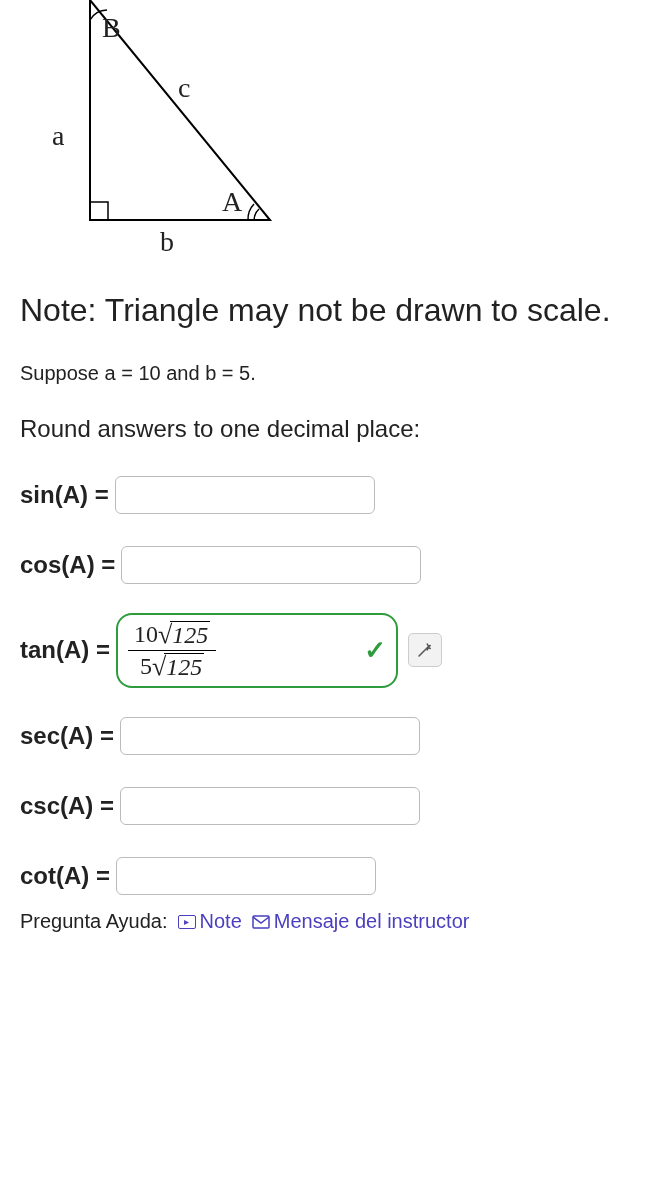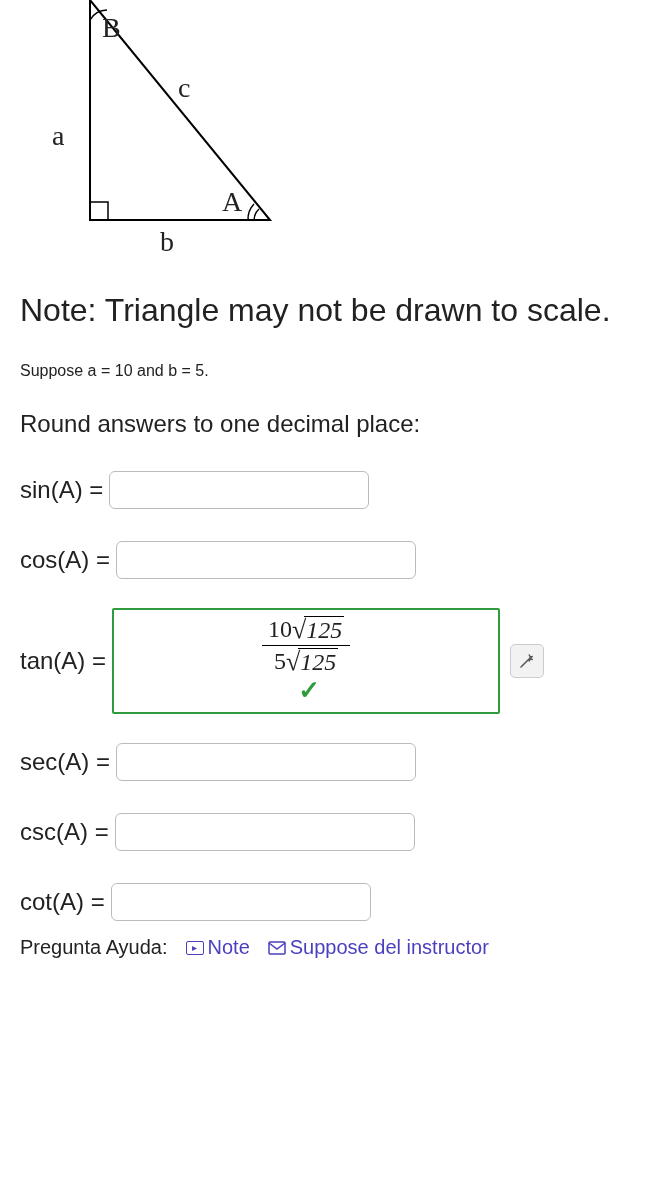--- a/index.html
+++ b/index.html
@@ -15,53 +15,53 @@
   .triangle-wrap {
     position: relative;
     width: 280px;
     height: 260px;
     margin-left: -10px;
     margin-bottom: 30px;
   }
   .triangle-svg { position:absolute; top:0; left:0; }
   .tri-label { position:absolute; font-family: 'Times New Roman', serif; font-size: 28px; }
   .note { font-size: 32px; margin: 10px 0 30px 0; line-height:1.3; }
-  .suppose { font-size: 16px; margin: 0 0 30px 0; }
+  .suppose { font-size: 20px; margin: 0 0 30px 0; }
   .round { font-size: 24px; margin: 5px 0 30px 0; }
   .answer-row {
     display: flex;
     align-items: center;
     margin-bottom: 26px;
     min-height: 44px;
   }
   .answer-label {
     font-size: 24px;
     margin-right: 6px;
     white-space: nowrap;
+    font-weight: bold;
   }
   .answer-input {
     flex: 0 0 auto;
     width: 260px;
     height: 38px;
     border: 1px solid #bbb;
     border-radius: 6px;
     padding: 4px 8px;
     font-size: 20px;
     background:#fff;
   }
   .answer-box-correct {
-    width: 388px;
+    width: 282px;
     border: 2px solid #2e9b3d;
-    border-radius: 2px;
+    border-radius: 16px;
     padding: 6px 10px;
     display:flex;
     align-items:center;
     justify-content:space-between;
     background:#fff;
-    flex-direction:column;
   }
   .fraction {
     display:inline-flex;
     flex-direction:column;
     align-items:center;
     font-family: 'Times New Roman', serif;
     font-size: 24px;
     line-height:1.1;
   }
   .fraction .num { border-bottom:1.5px solid #000; padding:0 6px 2px 6px;}
@@ -82,21 +82,21 @@
     background:#f2f2f2;
     display:flex; align-items:center; justify-content:center;
     margin-left:10px;
     cursor:pointer;
   }
   .help-row {
     font-size:20px;
     margin-top:8px;
     display:flex;
     align-items:center;
-    gap:12px;
+    gap:4px;
   }
   .help-link { color:#4a3fbf; cursor:pointer; display:inline-flex; align-items:center; gap:4px; margin-left:6px;}
   .icon-box { display:inline-flex; width:18px; height:14px; border:1.5px solid currentColor; border-radius:2px; align-items:center; justify-content:center; font-size:10px; line-height:1;}
 </style>
 </head>
 <body>
 
 <div class="triangle-wrap">
   <svg class="triangle-svg" width="280" height="260">
     <polygon points="80,0 80,220 260,220" fill="none" stroke="#000" stroke-width="2"></polygon>
@@ -172,15 +172,15 @@
   <span>Pregunta Ayuda:</span>
   <span class="help-link">
     <span class="icon-box">▸</span>
     <span>Note</span>
   </span>
   <span class="help-link">
     <svg width="18" height="14" viewBox="0 0 18 14">
       <rect x="1" y="1" width="16" height="12" rx="1" fill="none" stroke="currentColor" stroke-width="1.5"></rect>
       <path d="M1 2 L9 8 L17 2" fill="none" stroke="currentColor" stroke-width="1.5"></path>
     </svg>
-    <span>Suppose del instructor</span>
+    <span>Mensaje del instructor</span>
   </span>
 </div>
 
 </body></html>

